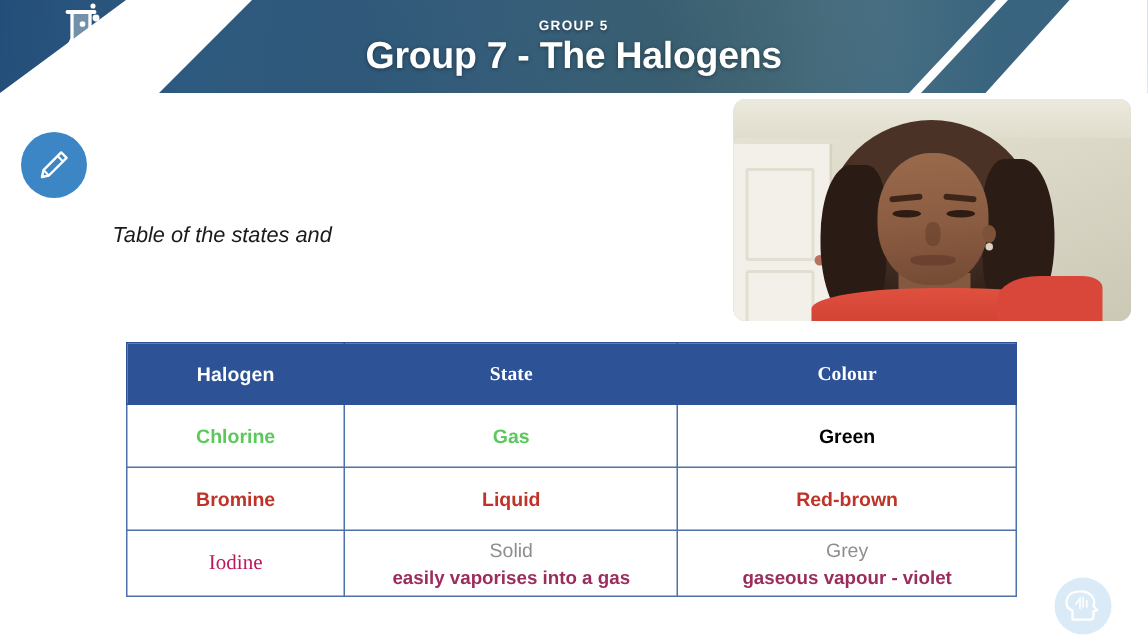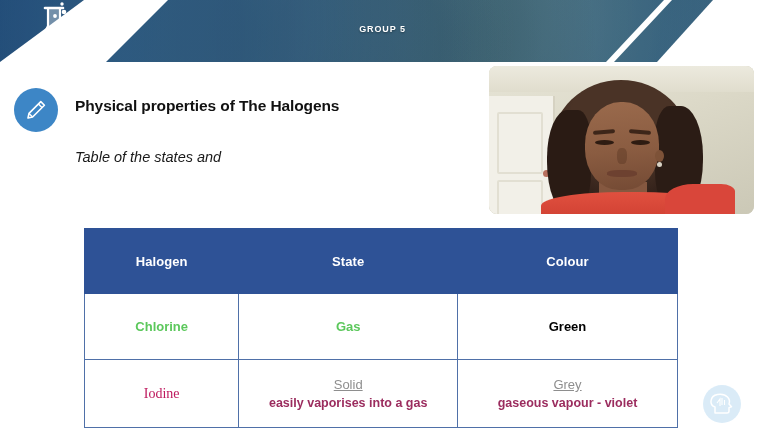--- a/index.html
+++ b/index.html
@@ -106,35 +106,35 @@
   .v-shirt{
     position:absolute;left:52px;top:126px;width:180px;height:30px;border-radius:46% 46% 0 0;
     background:linear-gradient(180deg,#e0503f 0%,#cf3f31 100%);
   }
   .v-shirt2{position:absolute;left:176px;top:118px;width:70px;height:38px;border-radius:40% 20% 0 0;background:#d9463a;}
   .v-ear{position:absolute;left:166px;top:84px;width:9px;height:12px;border-radius:50%;background:#7d5238;}
   .v-earring{position:absolute;left:168px;top:96px;width:5px;height:5px;border-radius:50%;background:#d8d2c4;}
 
   
   .tbl{position:absolute;left:84px;top:228px;width:594px;border-collapse:collapse;}
-  .tbl td,.tbl th{border:1px solid #4f70a8;padding:16px;text-align:center;vertical-align:middle;}
+  .tbl td,.tbl th{border:1px solid #4f70a8;padding:4px;text-align:center;vertical-align:middle;}
   .tbl thead th{
     background:#2e5296;color:#ffffff;font-size:13px;font-weight:bold;height:32px;
     border-color:#2e5296;letter-spacing:.1px;
   }
-  .tbl thead th + th{border-left:1px solid #ffffff;}
+  .tbl thead th + th{border-left:1px solid #ffffff;font-family:Liberation Serif, serif;}
   .col-a{width:142px;}
   .col-b{width:224px;}
   .col-c{width:228px;}
   .tbl tbody td{height:33px;font-size:13px;font-weight:bold;background:#fff;}
   .r-iodine td{height:52px;font-weight:normal;}
   .cell2{display:flex;flex-direction:column;align-items:center;justify-content:center;line-height:1.35;}
   .sub{font-size:12.5px;font-weight:bold;color:#9b2c5e;margin-top:1px;}
   .iodine-name{font-family:"Liberation Serif", serif;font-size:14px;color:#be185d;font-weight:normal;}
-  .grey{color:#8e8e8e;font-weight:normal;font-size:13px;text-decoration:underline;}
+  .grey{color:#8e8e8e;font-weight:normal;font-size:13px;}
 
   
   .watermark{position:absolute;left:702px;top:384px;width:40px;height:40px;opacity:.55;}
 </style>
 </head>
 <body>
 
 <div id="slide">
 
   <div class="banner">
@@ -151,32 +151,32 @@
       <path d="M16.5 42 L47.5 42 Q54 57 48 57 L16 57 Q10 57 16.5 42 Z" fill="#ffffff"></path>
       <line x1="23" y1="6" x2="41" y2="6" stroke="#ffffff" stroke-width="2.6" stroke-linecap="round"></line>
       <circle cx="31" cy="36" r="2.1" fill="#ffffff"></circle>
       <circle cx="33" cy="14" r="1.9" fill="#ffffff"></circle>
       <circle cx="42" cy="10" r="2.3" fill="#ffffff"></circle>
       <circle cx="40" cy="2" r="1.7" fill="#ffffff"></circle>
     </svg>
 
     <div class="banner-text">
       <div class="kicker">GROUP 5</div>
+      <div class="banner-title">Group 7 - The Halogens</div>
     </div>
   </div>
 
   <div class="pencil-badge">
     <svg width="24" height="24" viewBox="0 0 24 24">
       <path d="M16.8 3.6 L20.4 7.2 L8.6 19 L4 20 L5 15.4 Z" fill="none" stroke="#ffffff" stroke-width="1.6" stroke-linejoin="round"></path>
       <line x1="14.4" y1="6.0" x2="18.0" y2="9.6" stroke="#ffffff" stroke-width="1.4"></line>
       <line x1="5" y1="15.4" x2="8.6" y2="19" stroke="#ffffff" stroke-width="1.4"></line>
     </svg>
   </div>
 
-  <div class="section-head">Physical properties of The Halogens</div>
 
   <div class="lead">
     <div>Table of the states and</div>
   </div>
 
   <div class="video">
     <div class="v-wall"></div>
     <div class="v-ceiling"></div>
     <div class="v-door">
       <div class="v-door-panel"></div>
@@ -207,20 +207,25 @@
         <th class="col-b">State</th>
         <th class="col-c">Colour</th>
       </tr>
     </thead>
     <tbody>
       <tr>
         <td style="color:#5cc85c">Chlorine</td>
         <td style="color:#5cc85c">Gas</td>
         <td style="color:#000000">Green</td>
       </tr>
+      <tr>
+        <td style="color:#bf3329">Bromine</td>
+        <td style="color:#bf3329">Liquid</td>
+        <td style="color:#bf3329">Red-brown</td>
+      </tr>
       <tr class="r-iodine">
         <td>
           <span class="iodine-name">Iodine</span>
         </td>
         <td>
           <div class="cell2">
             <span class="grey">Solid</span>
             <span class="sub">easily vaporises into a gas</span>
           </div>
         </td>

